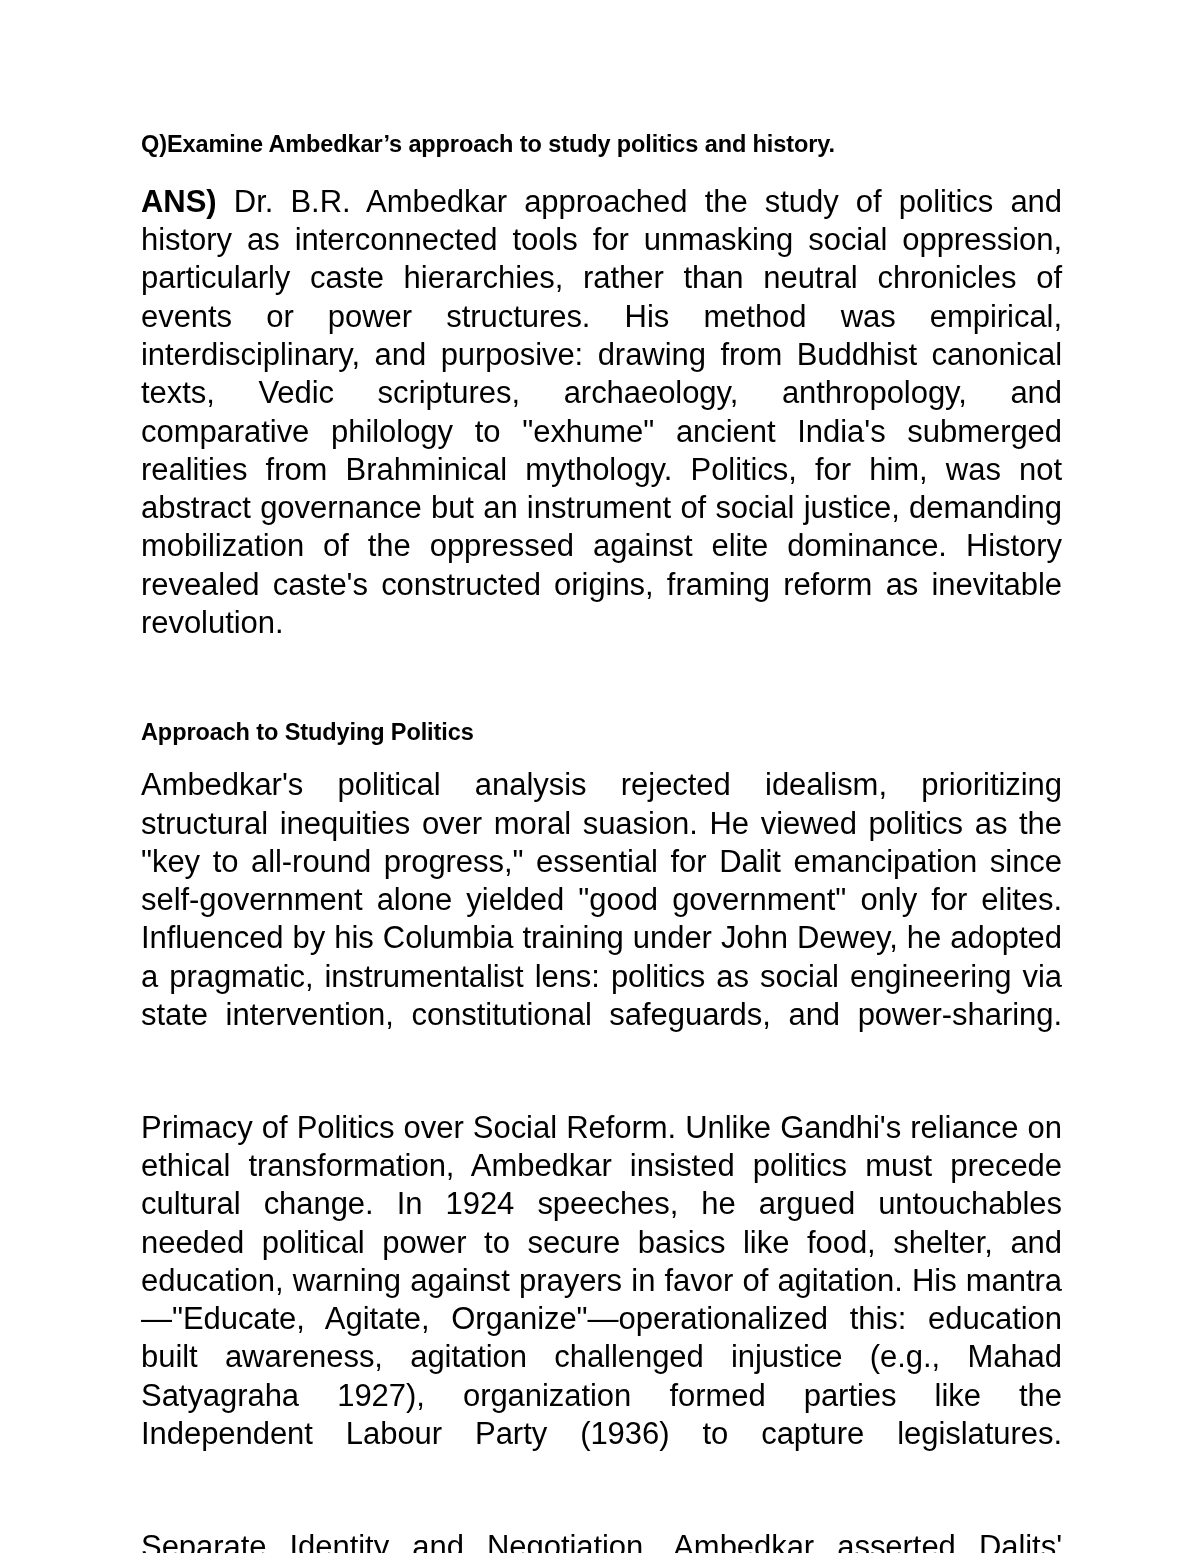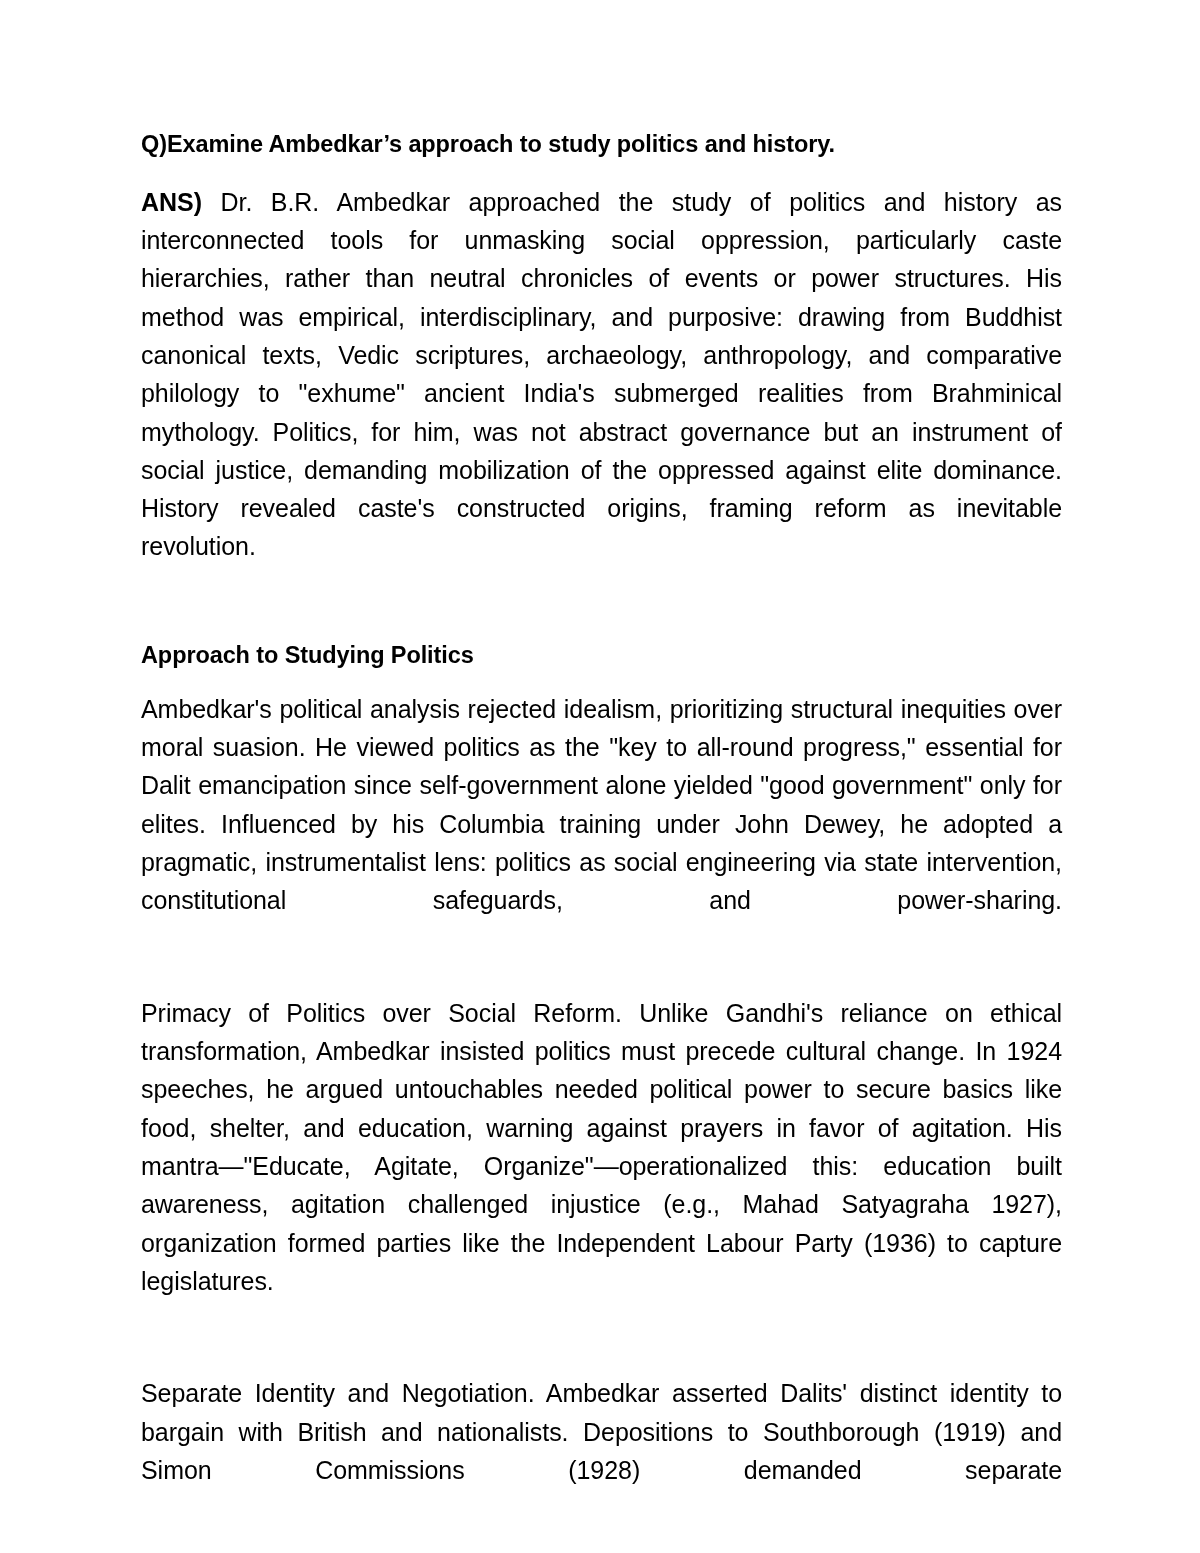--- a/index.html
+++ b/index.html
@@ -37,21 +37,21 @@
   }
   .section-heading {
     font-size: 23.5px;
     font-weight: bold;
     line-height: 1.35;
     letter-spacing: -0.1px;
     margin: 20px 0 18px 0;
     text-align: left;
   }
   p.body-par {
-    font-size: 25px;
+    font-size: 31px;
     line-height: 38.3px;
     margin: 0 0 36px 0;
     text-align: justify;
     text-justify: inter-word;
     letter-spacing: -0.05px;
     word-spacing: 0.2px;
   }
   p.body-par:last-child {
     margin-bottom: 0;
   }

